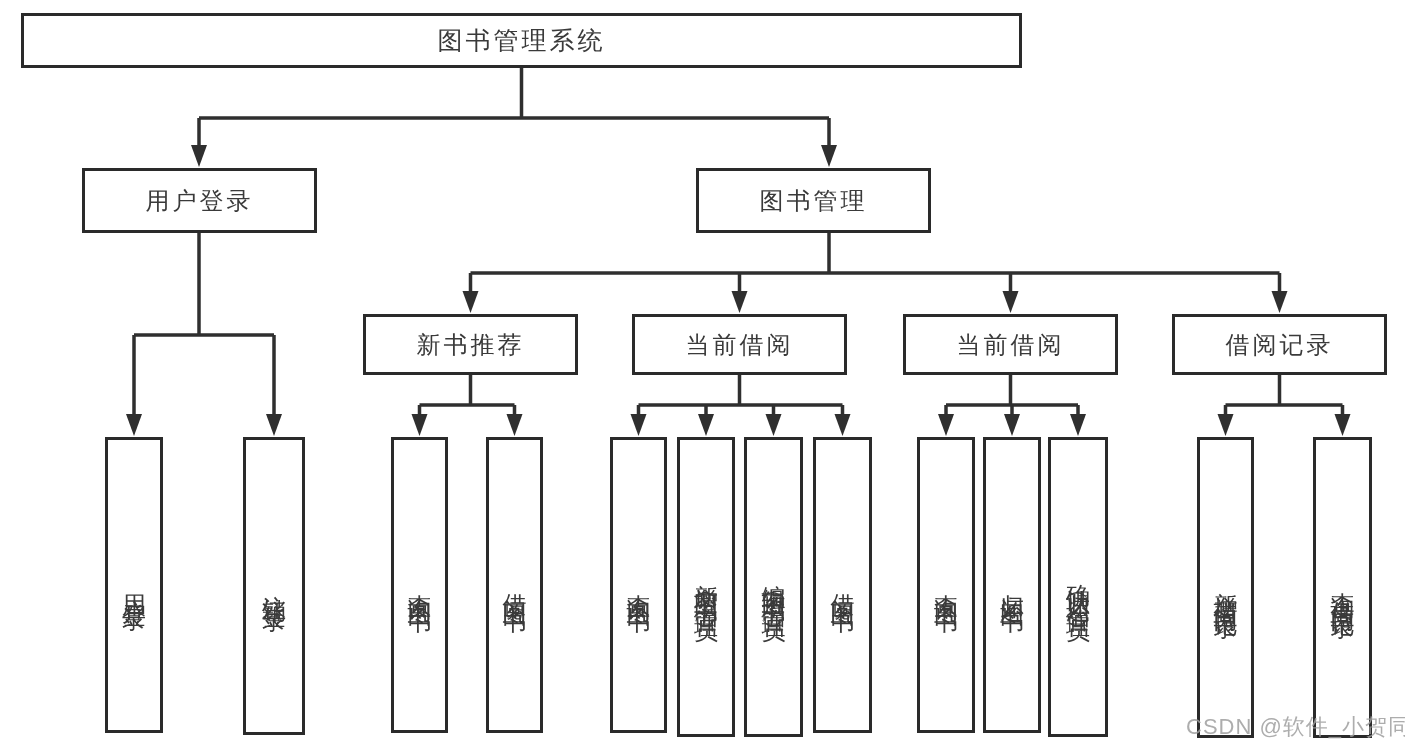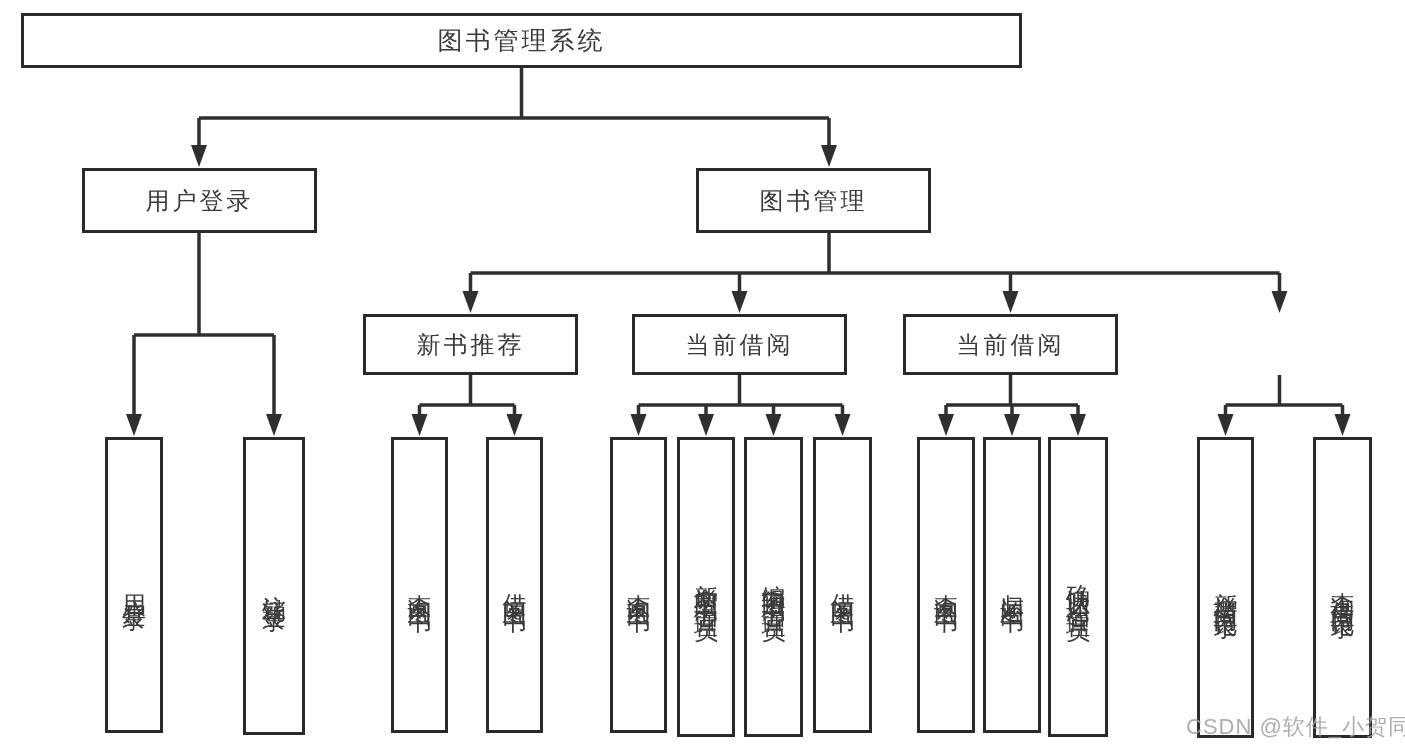--- a/index.html
+++ b/index.html
@@ -133,20 +133,23 @@
 
   <div class="box" style="left:363px; top:314px; width:215px; height:61px;">
     <span class="lbl">新书推荐</span>
   </div>
   <div class="box" style="left:632px; top:314px; width:215px; height:61px;">
     <span class="lbl">当前借阅</span>
   </div>
   <div class="box" style="left:903px; top:314px; width:215px; height:61px;text-align:right;">
     <span class="lbl">当前借阅</span>
   </div>
+  <div class="box" style="left:1172px; top:314px; width:215px; height:61px;">
+    <span class="lbl">借阅记录</span>
+  </div>
 
   <div class="box leaf" style="left:105px; top:437px; width:58px; height:296px;">
     <span class="lbl">用户登录</span>
   </div>
   <div class="box leaf" style="left:243px; top:437px; width:62px; height:298px;">
     <span class="lbl">注销登录</span>
   </div>
 
   <div class="box leaf" style="left:391px; top:437px; width:57px; height:296px;">
     <span class="lbl">查询图书</span>

